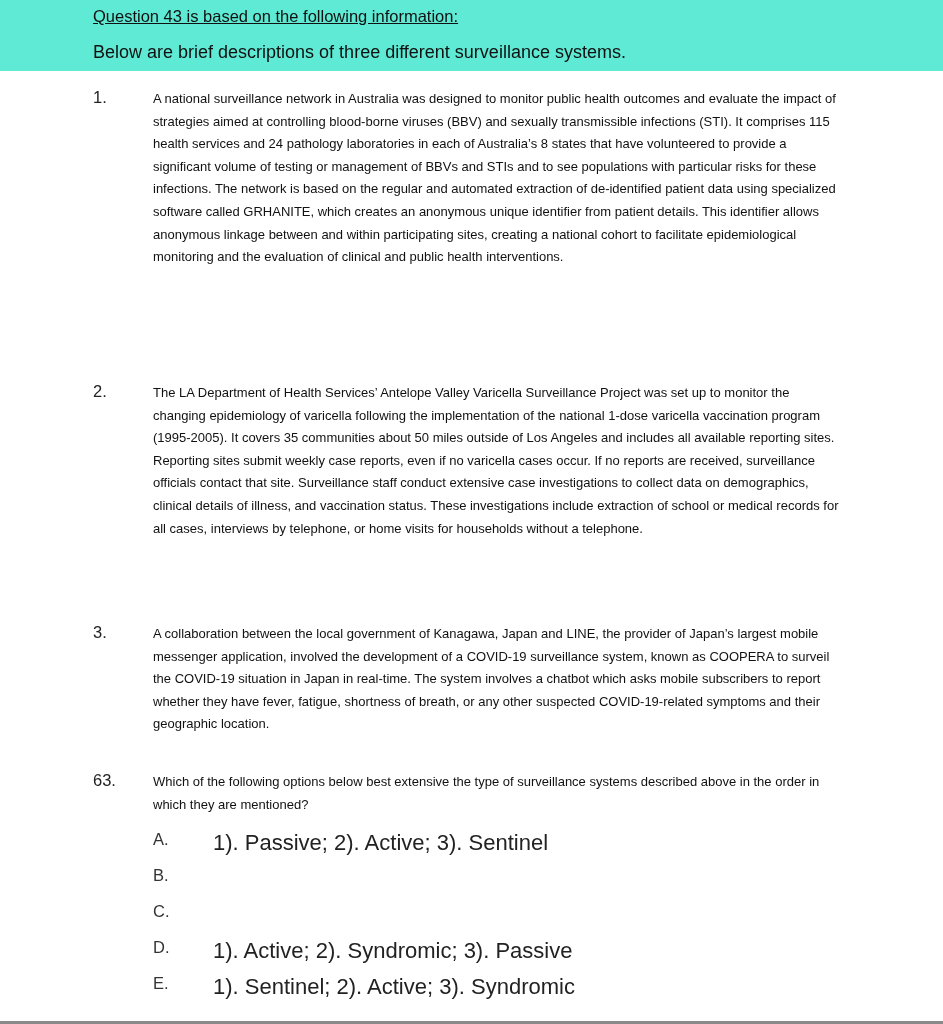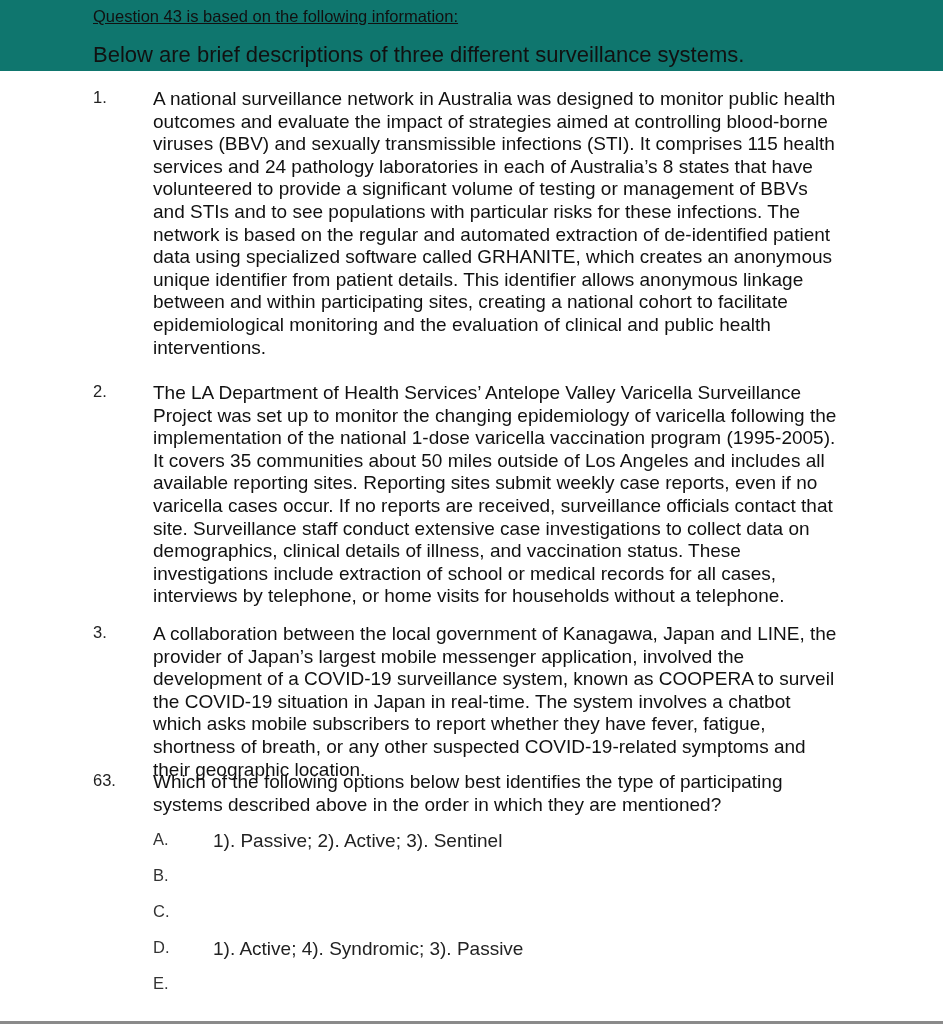--- a/index.html
+++ b/index.html
@@ -2,44 +2,44 @@
 <html><head>
 <meta charset="utf-8">
 <style>
   html, body { margin: 0; padding: 0; }
   body {
     width: 943px; height: 1024px; overflow: hidden; background: #ffffff;
     font-family: "Liberation Sans", sans-serif; color: #111; position: relative;
   }
   .banner {
     position: absolute; left: 0; top: 0; width: 943px; height: 71px;
-    background: #0f766e;
+    background: #5eead4;
   }
   .banner .heading {
     position: absolute; left: 93px; top: 7px; font-size: 16.5px;
     text-decoration: underline; color: #111; white-space: nowrap;
   }
   .banner .intro {
-    position: absolute; left: 93px; top: 42px; font-size: 22px;
+    position: absolute; left: 93px; top: 42px; font-size: 18px;
     color: #111; white-space: nowrap;
   }
   .item { position: absolute; left: 0; width: 943px; }
   .item .num {
     position: absolute; left: 93px; top: 0; font-size: 16.5px; color: #222;
   }
   .item .text {
     position: absolute; left: 153px; top: 0; width: 690px;
-    font-size: 19px; line-height: 22.6px; color: #111;
+    font-size: 13px; line-height: 22.6px; color: #111;
   }
   .option { position: absolute; left: 0; width: 943px; height: 24px; }
   .option .letter {
     position: absolute; left: 153px; top: 0; font-size: 16.5px; color: #333;
   }
   .option .otext {
-    position: absolute; left: 213px; top: 0; font-size: 19px; color: #222;
+    position: absolute; left: 213px; top: 0; font-size: 22px; color: #222;
     white-space: nowrap;
   }
   .bottom-rule {
     position: absolute; left: 0; top: 1021px; width: 943px; height: 3px;
     background: #8a8a8a;
   }
 </style>
 </head>
 <body>
 
@@ -58,34 +58,35 @@
   <div class="text">The LA Department of Health Services’ Antelope Valley Varicella Surveillance Project was set up to monitor the changing epidemiology of varicella following the implementation of the national 1-dose varicella vaccination program (1995-2005). It covers 35 communities about 50 miles outside of Los Angeles and includes all available reporting sites. Reporting sites submit weekly case reports, even if no varicella cases occur. If no reports are received, surveillance officials contact that site. Surveillance staff conduct extensive case investigations to collect data on demographics, clinical details of illness, and vaccination status. These investigations include extraction of school or medical records for all cases, interviews by telephone, or home visits for households without a telephone.</div>
 </div>
 
 <div class="item" style="top:623px;">
   <div class="num">3.</div>
   <div class="text">A collaboration between the local government of Kanagawa, Japan and LINE, the provider of Japan’s largest mobile messenger application, involved the development of a COVID-19 surveillance system, known as COOPERA to surveil the COVID-19 situation in Japan in real-time. The system involves a chatbot which asks mobile subscribers to report whether they have fever, fatigue, shortness of breath, or any other suspected COVID-19-related symptoms and their geographic location.</div>
 </div>
 
 <div class="item" style="top:771px;">
   <div class="num">63.</div>
-  <div class="text">Which of the following options below best identifies the type of participating systems described above in the order in which they are mentioned?</div>
+  <div class="text">Which of the following options below best extensive the type of surveillance systems described above in the order in which they are mentioned?</div>
 </div>
 
 <div class="option" style="top:830px;">
   <span class="letter">A.</span>
   <span class="otext">1). Passive; 2). Active; 3). Sentinel</span>
 </div>
 <div class="option" style="top:866px;">
   <span class="letter">B.</span>
 </div>
 <div class="option" style="top:902px;">
   <span class="letter">C.</span>
 </div>
 <div class="option" style="top:938px;">
   <span class="letter">D.</span>
-  <span class="otext">1). Active; 4). Syndromic; 3). Passive</span>
+  <span class="otext">1). Active; 2). Syndromic; 3). Passive</span>
 </div>
 <div class="option" style="top:974px;">
   <span class="letter">E.</span>
+  <span class="otext">1). Sentinel; 2). Active; 3). Syndromic</span>
 </div>
 
 <div class="bottom-rule"></div>
 
 </body></html>

